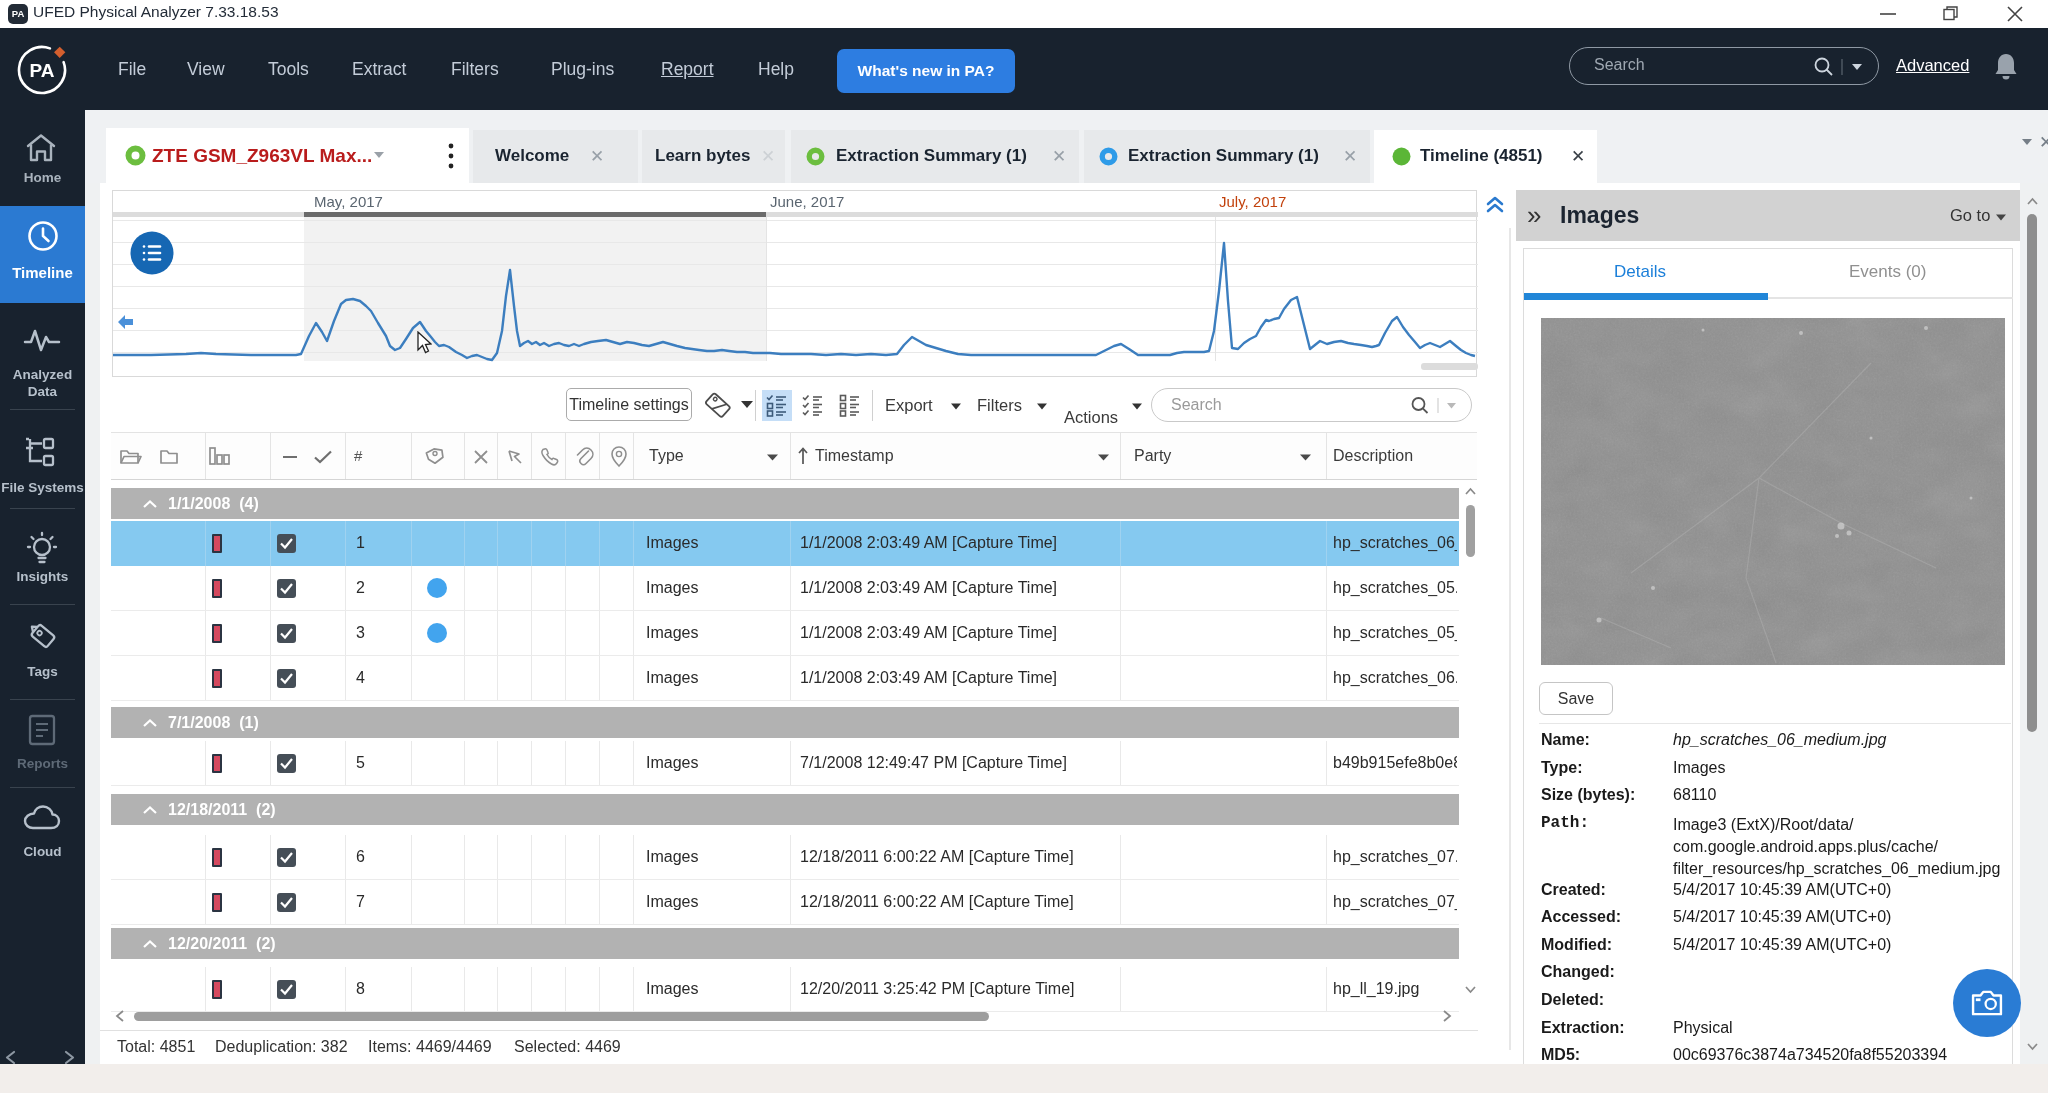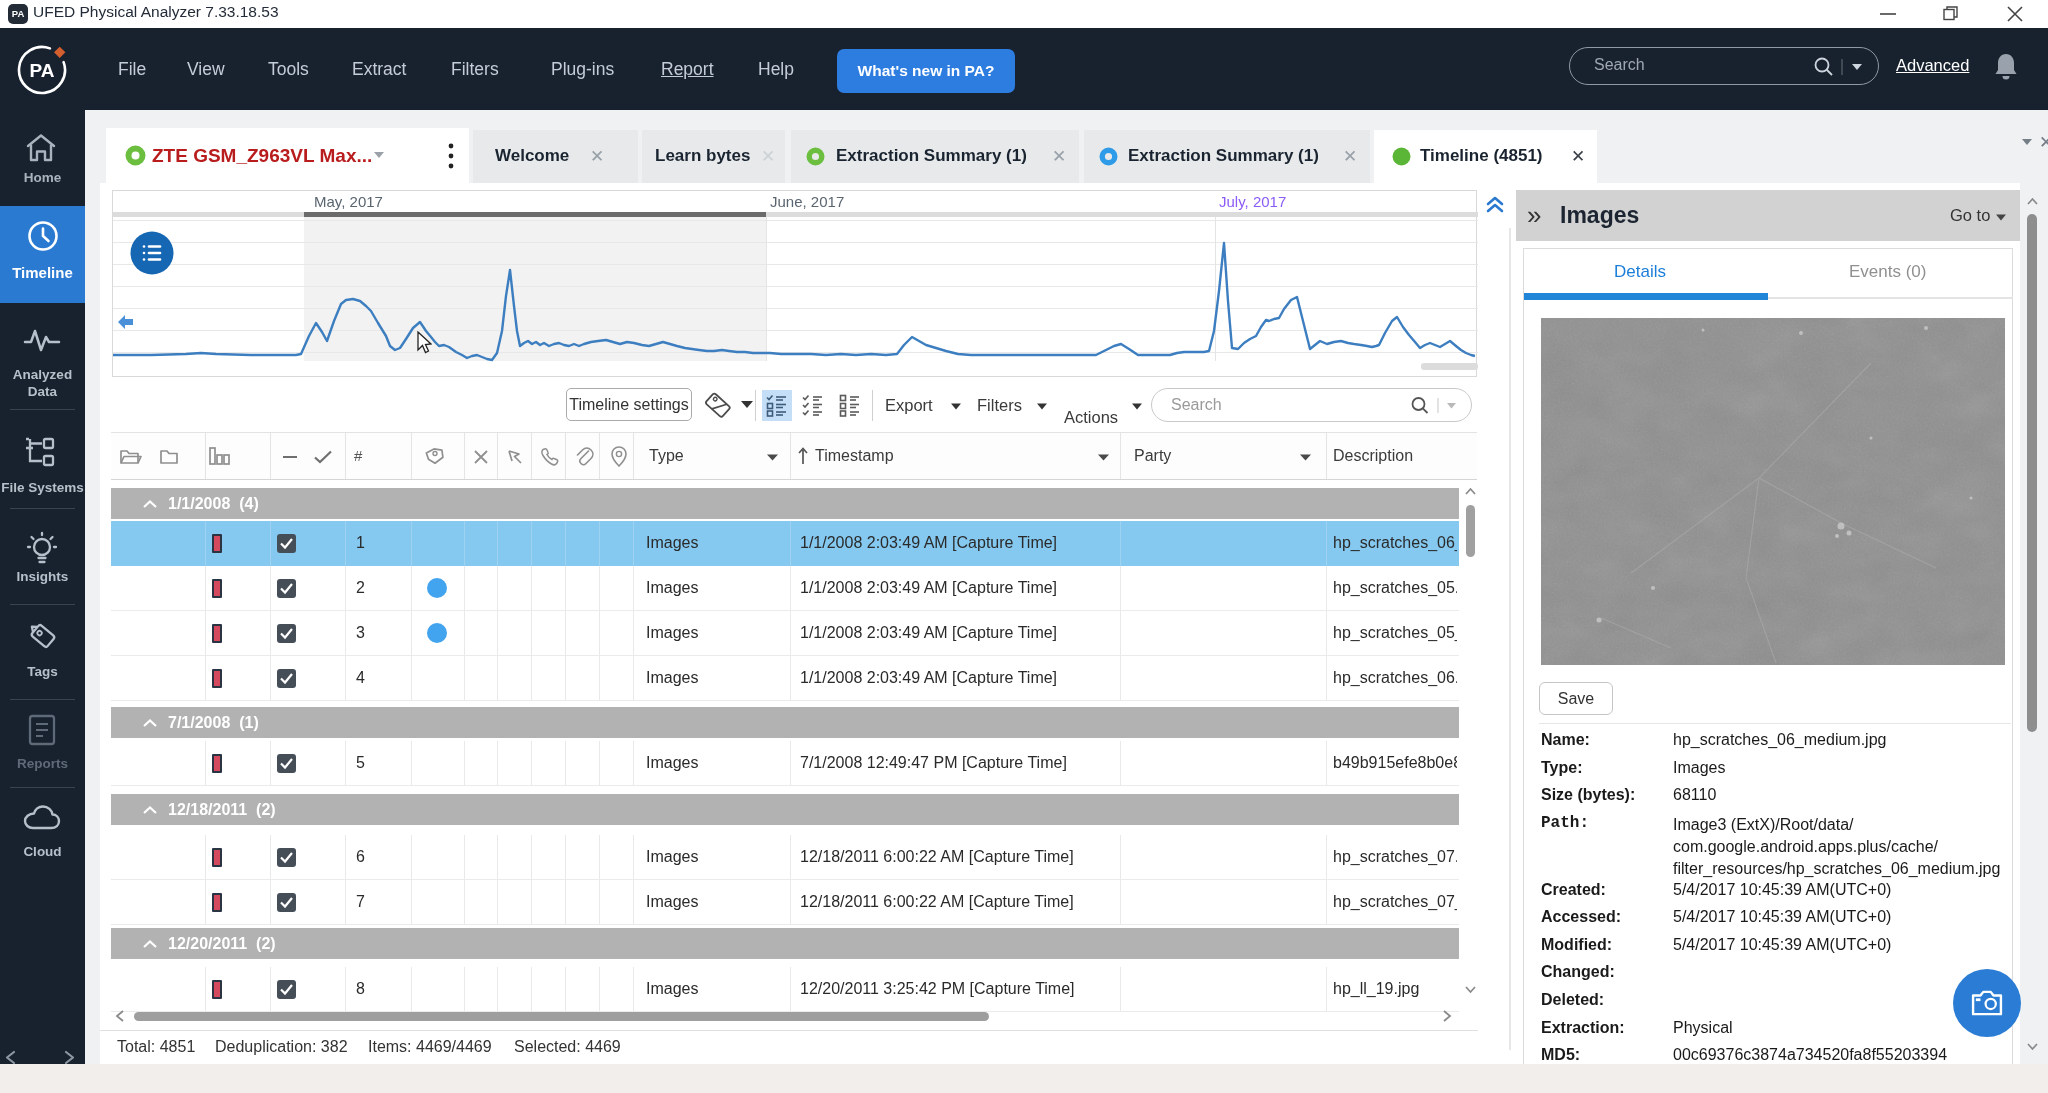--- a/index.html
+++ b/index.html
@@ -182,21 +182,21 @@
   <svg class="abs" style="left:1935px;top:27px" width="14" height="10" viewBox="0 0 14 10">
       <path d="M 2 2 L 7 8 L 12 2 Z" fill="#757e87"></path>
     </svg>
   <div class="abs" style="left:1954px;top:22px;font-size:17px;color:#757e87;">✕</div>
 </div>
 <div id="content"></div>
 
 <div class="abs" style="left:112px;top:190px;width:1365px;height:187px;background:#fff;border:1px solid #d9d9d9;">
   <div class="abs" style="left:201px;top:2px;font-size:15px;color:#5a6570;">May, 2017</div>
   <div class="abs" style="left:657px;top:2px;font-size:15px;color:#5a6570;">June, 2017</div>
-  <div class="abs" style="left:1106px;top:2px;font-size:15px;color:#8b5cf6;">July, 2017</div>
+  <div class="abs" style="left:1106px;top:2px;font-size:15px;color:#c2410c;">July, 2017</div>
   <div class="abs" style="left:0;top:21px;width:1365px;height:5px;background:#dcdcdc;"></div>
   <div class="abs" style="left:191px;top:21px;width:462px;height:5px;background:#6b6b6b;"></div>
   <div class="abs" style="left:191px;top:26px;width:462px;height:144px;background:#f2f2f2;"></div>
   <div class="abs" style="left:0;top:29px;width:1365px;height:1px;background:#e8e8e8;"></div>
   <div class="abs" style="left:0;top:51px;width:1365px;height:1px;background:#e8e8e8;"></div>
   <div class="abs" style="left:0;top:73px;width:1365px;height:1px;background:#e8e8e8;"></div>
   <div class="abs" style="left:0;top:95px;width:1365px;height:1px;background:#e8e8e8;"></div>
   <div class="abs" style="left:0;top:117px;width:1365px;height:1px;background:#e8e8e8;"></div>
   <div class="abs" style="left:0;top:139px;width:1365px;height:1px;background:#e8e8e8;"></div>
   <div class="abs" style="left:0;top:161px;width:1365px;height:1px;background:#e8e8e8;"></div>
@@ -652,21 +652,21 @@
         <circle cx="385" cy="10" r="2"></circle>
       <circle cx="112" cy="270" r="2"></circle>
         <circle cx="58" cy="302" r="2.5"></circle>
       <circle cx="430" cy="180" r="1.5"></circle>
         <circle cx="330" cy="120" r="1.5"></circle>
     </g>
   </svg>
   <div class="abs" style="left:15px;top:433px;width:74px;height:33px;border:1px solid #c5c5c5;border-radius:6px;font-size:16px;color:#333;text-align:center;line-height:31px;">Save</div>
   <div class="abs" style="left:15px;top:474px;width:472px;height:1px;background:#e6e6e6;"></div>
   <div class="dlabel" style="top:482px;">Name:</div>
-    <div class="dvalue" style="top:482px;">hp_scratches_06_medium.jpg</div>
+    <div class="dvalue" style="top:482px;font-style:italic;">hp_scratches_06_medium.jpg</div>
   <div class="dlabel" style="top:510px;">Type:</div>
     <div class="dvalue" style="top:510px;">Images</div>
   <div class="dlabel" style="top:537px;">Size (bytes):</div>
     <div class="dvalue" style="top:537px;">68110</div>
   <div class="dlabel" style="top:565px;font-family:Liberation Mono, monospace;">Path:</div>
     <div class="dvalue" style="top:565px;line-height:21.8px;">Image3 (ExtX)/Root/data/<br>com.google.android.apps.plus/cache/<br>filter_resources/hp_scratches_06_medium.jpg</div>
   <div class="dlabel" style="top:632px;">Created:</div>
     <div class="dvalue" style="top:632px;">5/4/2017 10:45:39 AM(UTC+0)</div>
   <div class="dlabel" style="top:659px;">Accessed:</div>
     <div class="dvalue" style="top:659px;">5/4/2017 10:45:39 AM(UTC+0)</div>

